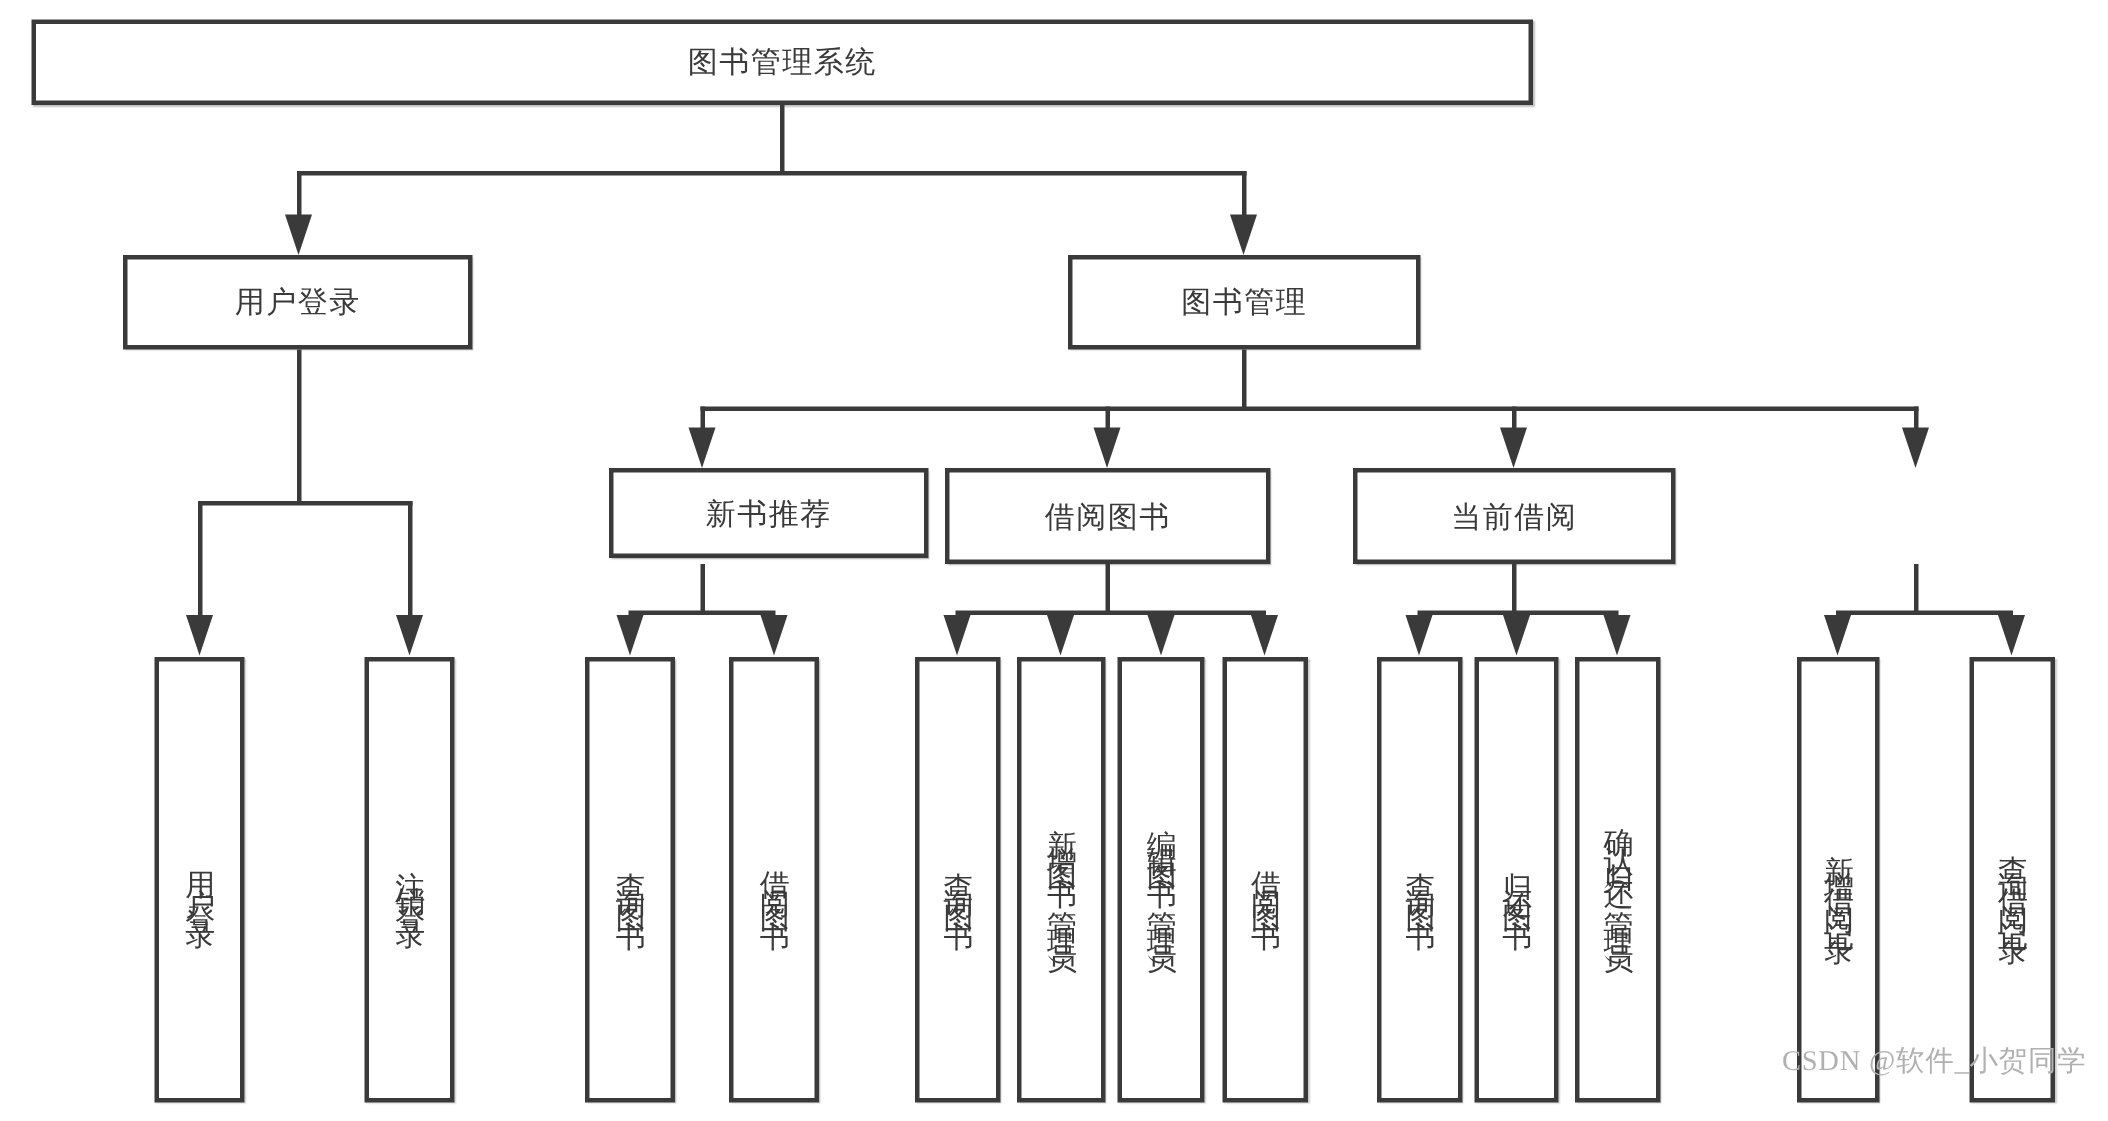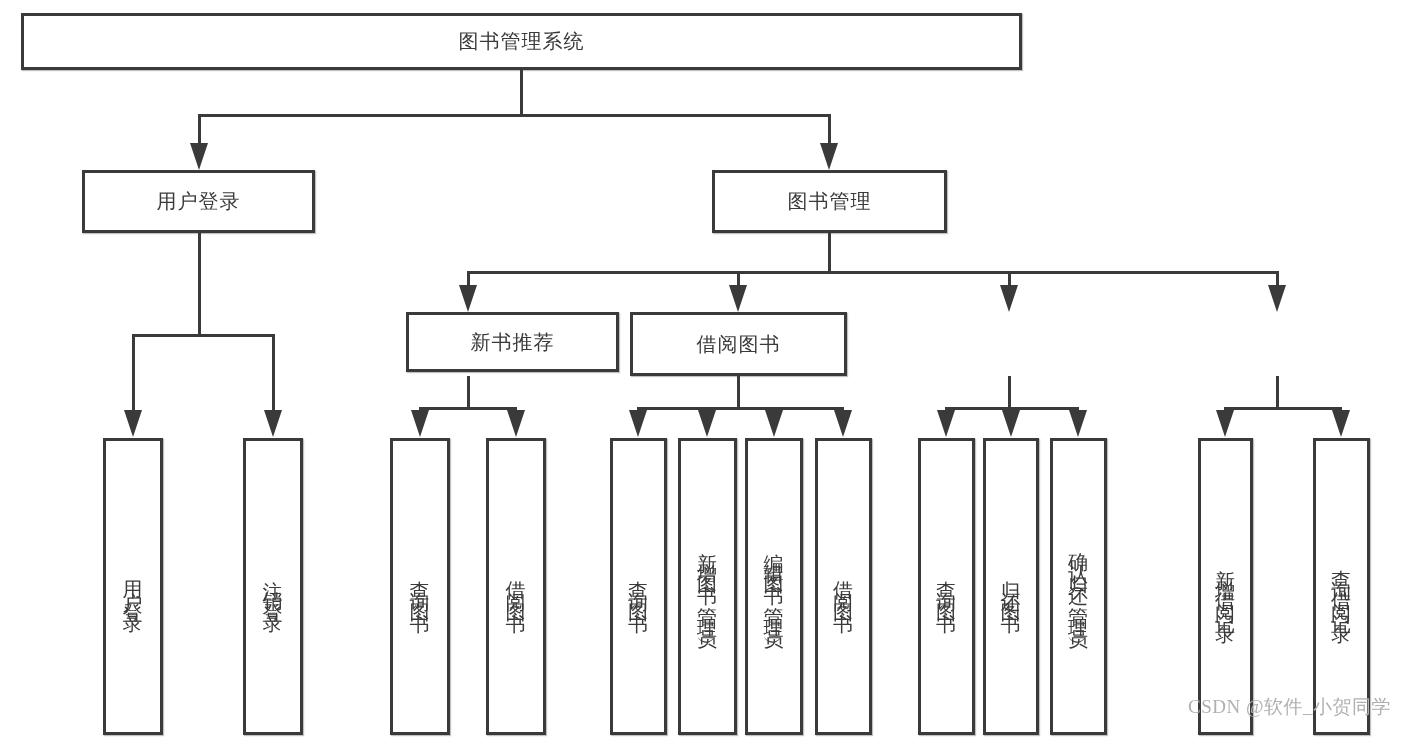--- a/index.html
+++ b/index.html
@@ -75,20 +75,23 @@
   <div class="arrow" style="left:1000px;top:285px;"></div>
   <div class="vline" style="left:1276px;top:271px;height:17px;"></div>
   <div class="arrow" style="left:1268px;top:285px;"></div>
 
   <div class="hbox" style="left:362px;top:312px;width:213px;height:60px;margin-left:44px;">
     <span>新书推荐</span>
   </div>
   <div class="hbox" style="left:630px;top:312px;width:217px;height:64px;">
     <span>借阅图书</span>
   </div>
+  <div class="hbox" style="left:902px;top:312px;width:215px;height:64px;">
+    <span>当前借阅</span>
+  </div>
 
   <div class="vline" style="left:467px;top:376px;height:34px;"></div>
   <div class="hline" style="left:419px;top:407px;width:98px;"></div>
   <div class="arrow" style="left:411px;top:410px;"></div>
   <div class="arrow" style="left:507px;top:410px;"></div>
 
   <div class="vline" style="left:737px;top:376px;height:34px;"></div>
   <div class="hline" style="left:637px;top:407px;width:207px;"></div>
   <div class="arrow" style="left:629px;top:410px;"></div>
   <div class="arrow" style="left:698px;top:410px;"></div>

